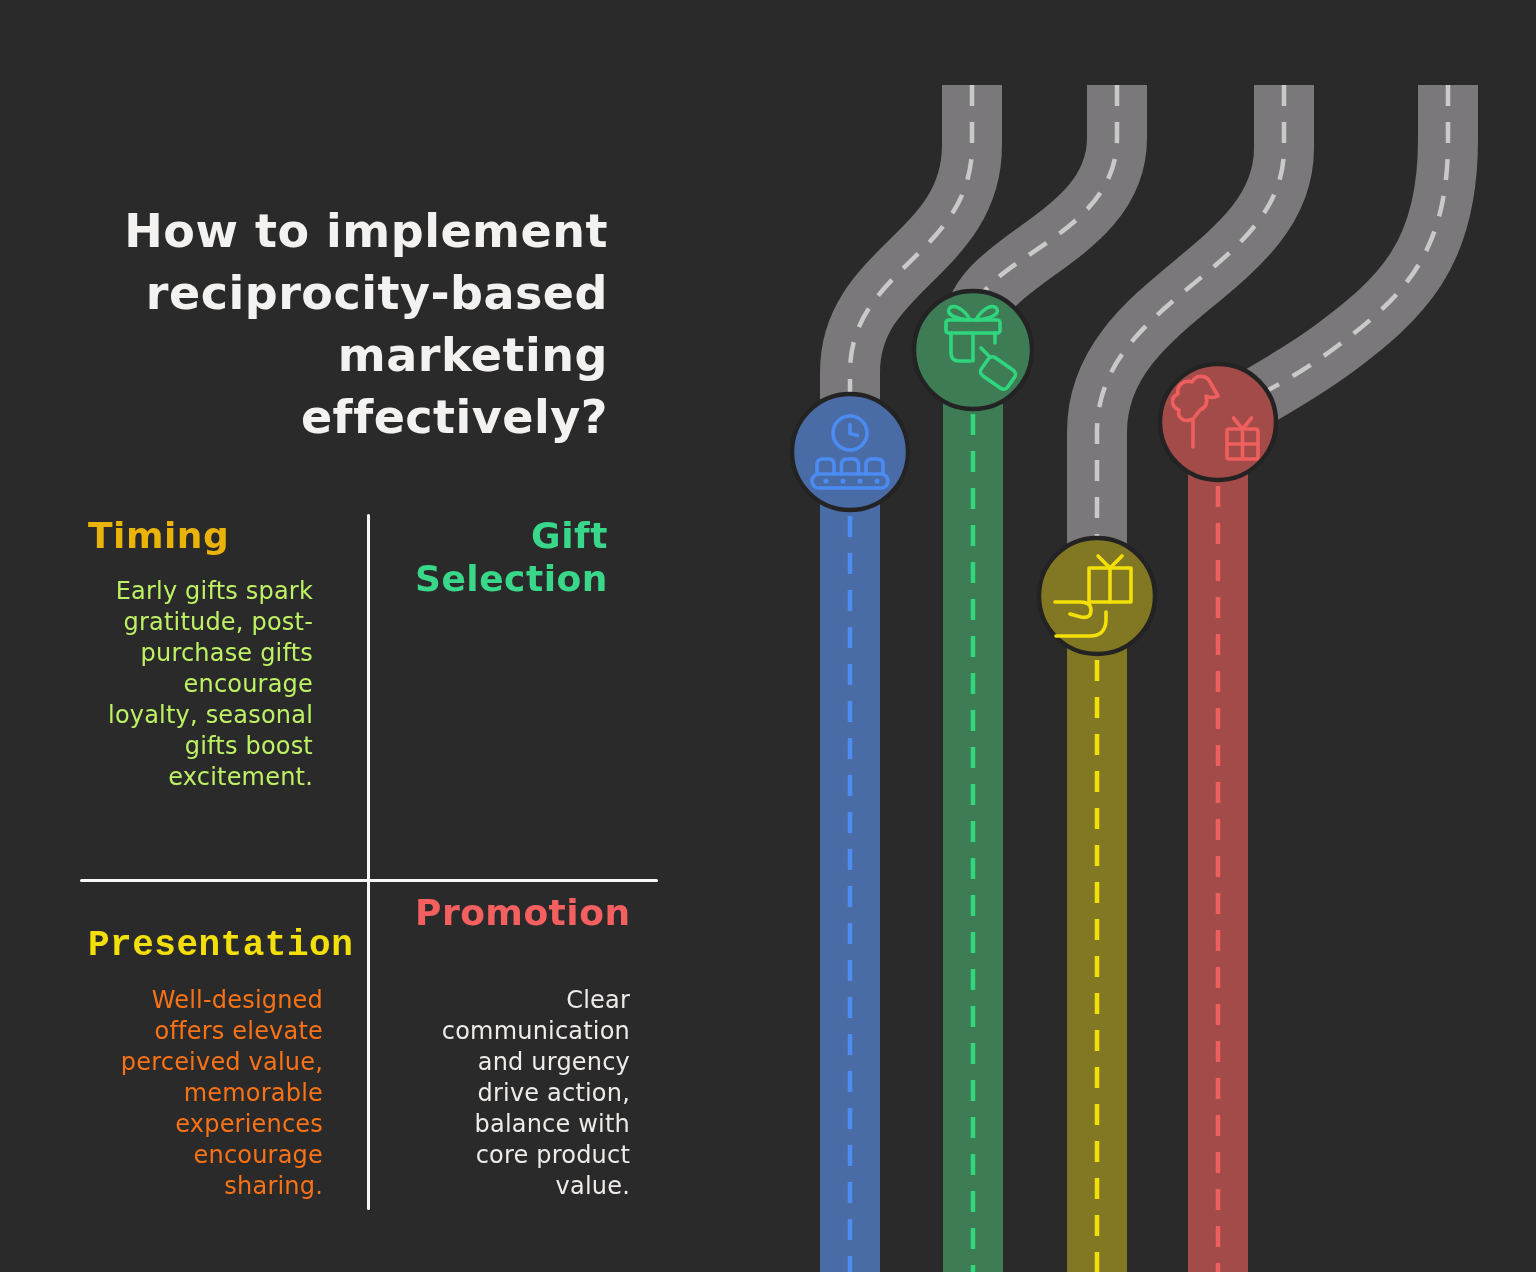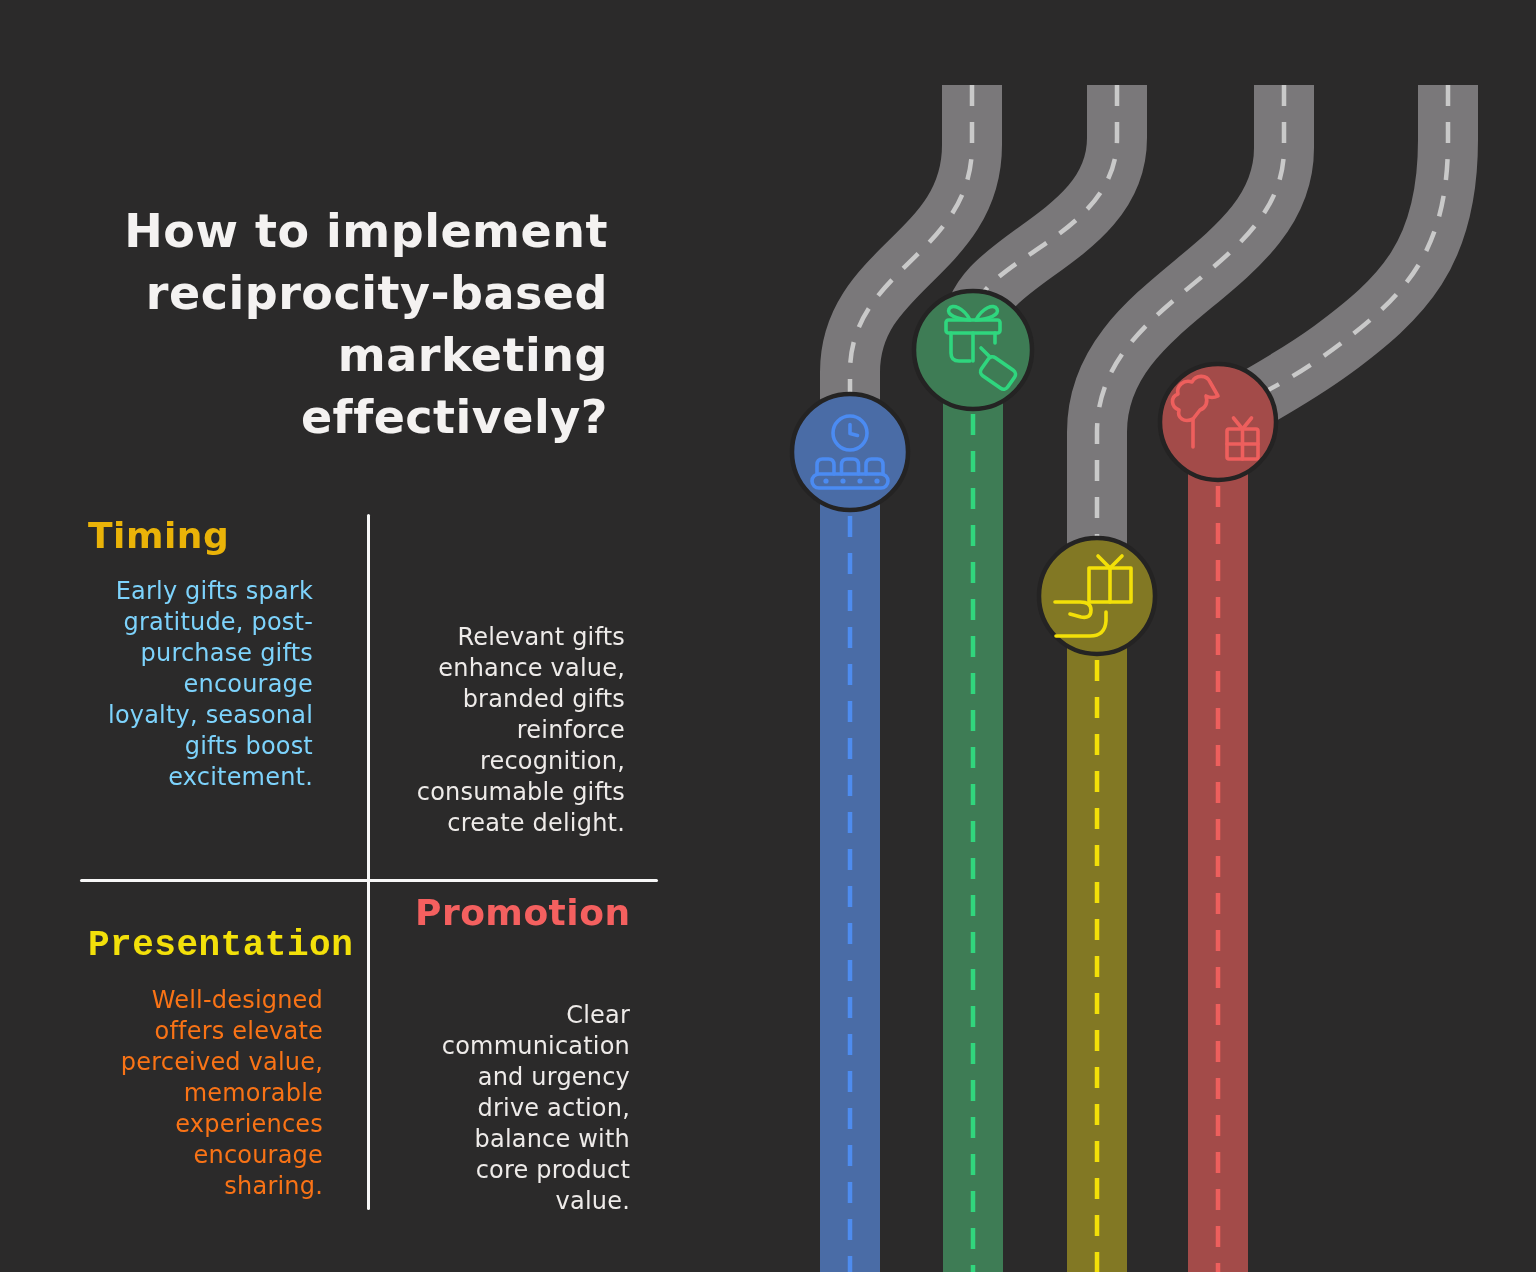--- a/index.html
+++ b/index.html
@@ -116,23 +116,24 @@
 
   <div class="abs title" style="color: rgb(244, 242, 241);">How to implement
 reciprocity-based
 marketing
 effectively?</div>
 
   <div class="abs divider-v" style="background-color: rgb(247, 247, 247);"></div>
   <div class="abs divider-h" style="background-color: rgb(247, 247, 247);"></div>
 
   <div class="abs heading h-timing" style="color: #eab308;">Timing</div>
-  <div class="abs body-text b-timing" style="color: #7dd3fc;">Early gifts spark gratitude, post-purchase gifts encourage loyalty, seasonal gifts boost excitement.</div>
+  <div class="abs body-text b-timing" style="color: #bef264;">Early gifts spark gratitude, post-purchase gifts encourage loyalty, seasonal gifts boost excitement.</div>
 
-  <div class="abs body-text b-gift" style="color: rgb(238, 235, 233);">Relevant gifts enhance value, branded gifts reinforce recognition, consumable gifts create delight.</div>
+  <div class="abs heading h-gift" style="color: rgb(56, 215, 137);">Gift
+Selection</div>
 
   <div class="abs heading h-pres" style="color: rgb(243, 224, 10); font-family: Liberation Mono, monospace;">Presentation</div>
   <div class="abs body-text b-pres" style="color: #f97316;">Well-designed offers elevate perceived value, memorable experiences encourage sharing.</div>
 
   <div class="abs heading h-promo" style="color: rgb(244, 96, 95);">Promotion</div>
-  <div class="abs body-text b-promo" style="color: rgb(238, 235, 233); margin-top: 15px;">Clear communication and urgency drive action, balance with core product value.</div>
+  <div class="abs body-text b-promo" style="color: rgb(238, 235, 233);">Clear communication and urgency drive action, balance with core product value.</div>
 
 </div>
 
 </body></html>

